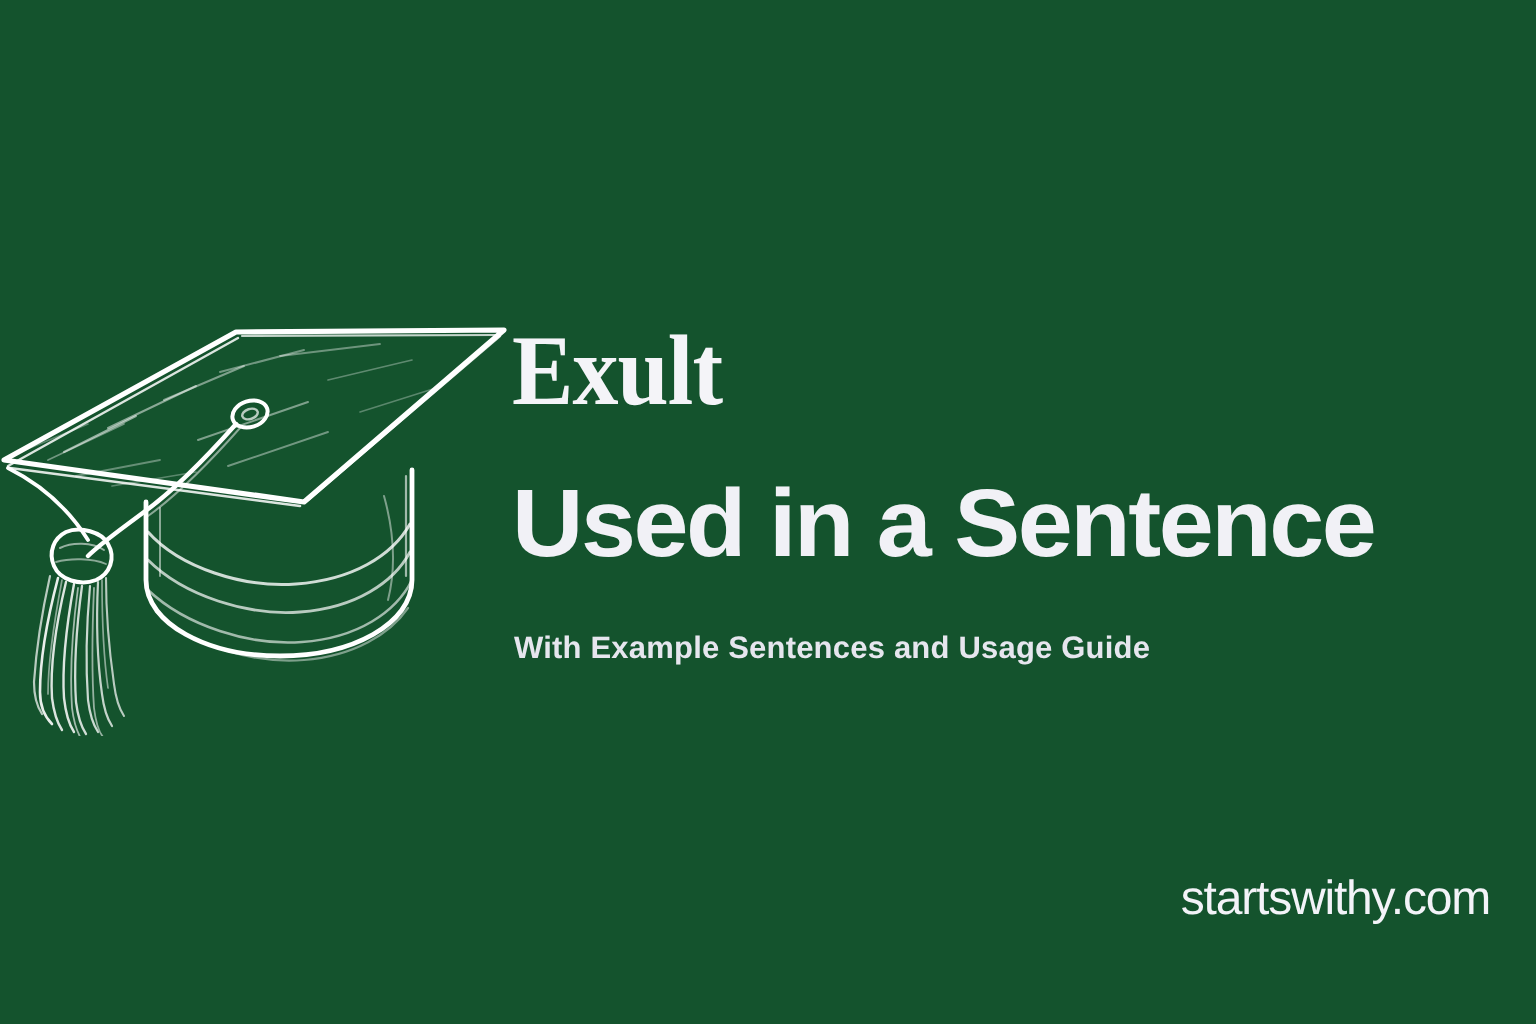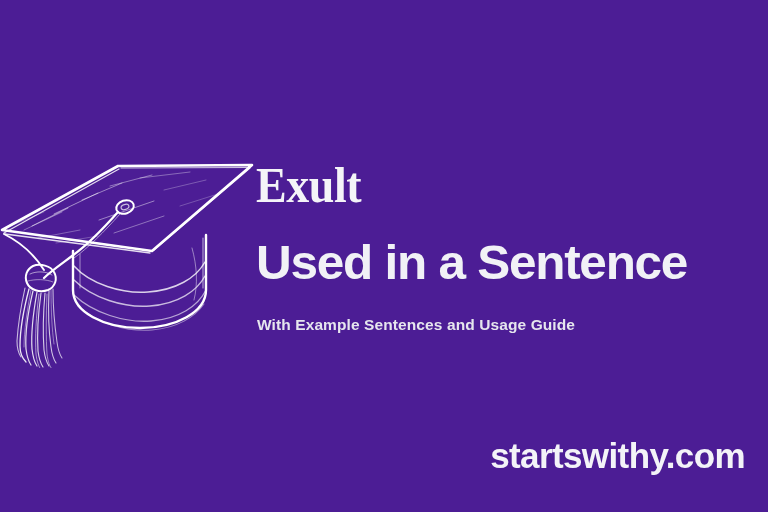--- a/index.html
+++ b/index.html
@@ -13,21 +13,21 @@
   body {
     background: #3b3b5a;
     font-family: "Liberation Sans", sans-serif;
     -webkit-font-smoothing: antialiased;
   }
 
   .card {
     position: relative;
     width: 768px;
     height: 512px;
-    background: #4c1d95;
+    background: #14532d;
     overflow: hidden;
   }
 
   
   .illustration {
     position: absolute;
     left: -6px;
     top: 138px;
     width: 270px;
     height: 230px;
@@ -86,22 +86,22 @@
     color: #e6e6ee;
     white-space: nowrap;
   }
 
   
   .brand {
     position: absolute;
     right: 23px;
     top: 436px;
     font-family: "Liberation Sans", sans-serif;
-    font-weight: 700;
-    font-size: 35px;
+    font-weight: 400;
+    font-size: 24px;
     letter-spacing: -0.6px;
     color: #f3f3f8;
     white-space: nowrap;
   }
 </style>
 </head>
 <body>
 
 <div class="card">
 

